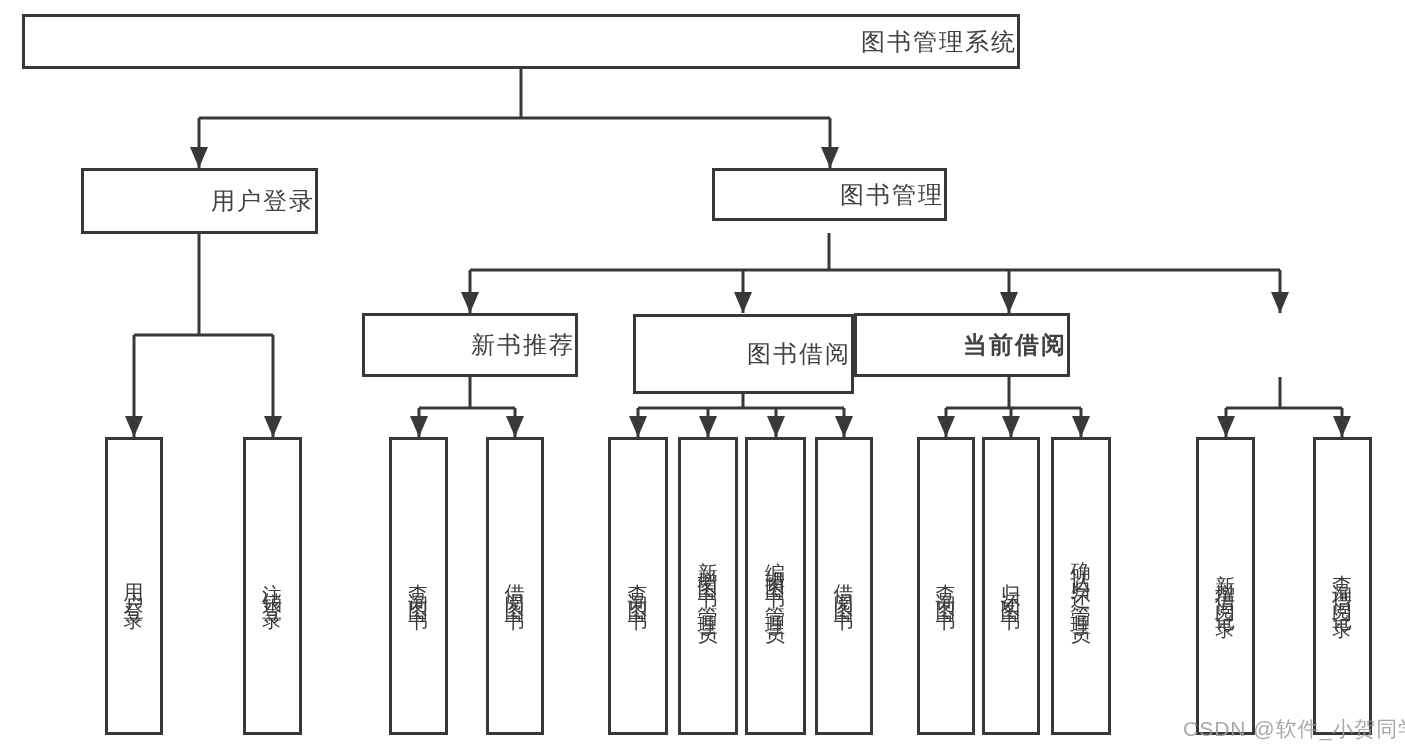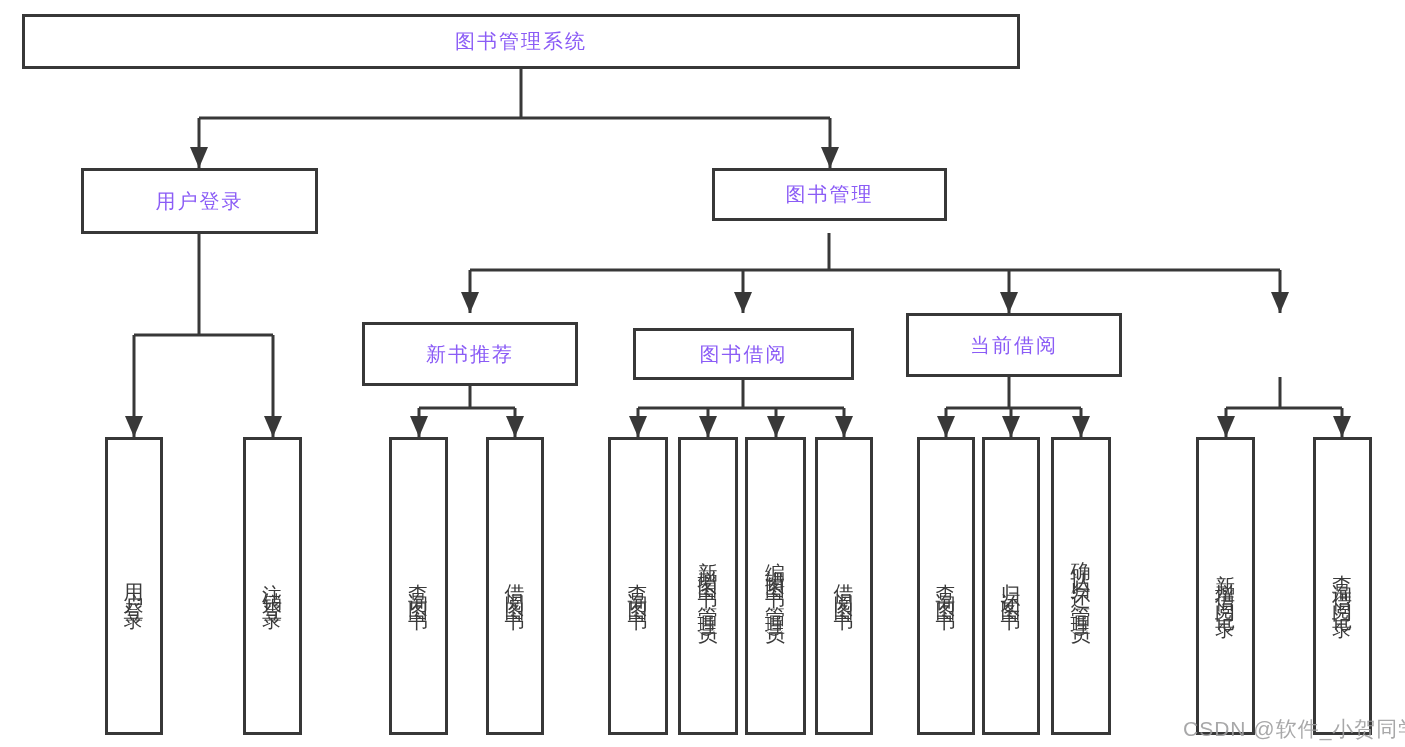--- a/index.html
+++ b/index.html
@@ -16,23 +16,23 @@
     position: absolute;
     left: 0; top: 0;
     width: 1405px; height: 747px;
   }
   .hbox {
     position: absolute;
     border: 3px solid #383838;
     background: #ffffff;
     display: flex;
     align-items: center;
-    justify-content: center;
-    font-size: 20px;
-    color: #8b5cf6;
+    justify-content: flex-end;
+    font-size: 24px;
+    color: #404040;
     letter-spacing: 2px;
     white-space: nowrap;
   }
   .vbox {
     position: absolute;
     border: 3px solid #383838;
     background: #ffffff;
     display: flex;
     align-items: center;
     justify-content: center;
@@ -97,27 +97,27 @@
     <span>图书管理系统</span>
   </div>
 
   <div class="hbox" style="left:81px; top:168px; width:237px; height:66px;">
     <span>用户登录</span>
   </div>
   <div class="hbox" style="left:712px; top:168px; width:235px; height:53px;">
     <span>图书管理</span>
   </div>
 
-  <div class="hbox" style="left:362px; top:322px; width:216px; height:64px;">
+  <div class="hbox" style="left:362px; top:313px; width:216px; height:64px;">
     <span>新书推荐</span>
   </div>
-  <div class="hbox" style="left:633px; top:328px; width:221px; height:52px;">
+  <div class="hbox" style="left:633px; top:314px; width:221px; height:80px;">
     <span>图书借阅</span>
   </div>
-  <div class="hbox" style="left:906px; top:313px; width:216px; height:64px;">
+  <div class="hbox" style="left:854px; top:313px; width:216px; height:64px;font-weight:bold;">
     <span>当前借阅</span>
   </div>
 
   <div class="vbox" style="left:105px; top:437px; width:58px; height:298px;">
     <span class="vtext">用户登录</span>
   </div>
   <div class="vbox" style="left:243px; top:437px; width:59px; height:298px;">
     <span class="vtext">注销登录</span>
   </div>
   <div class="vbox" style="left:389px; top:437px; width:59px; height:298px;">

